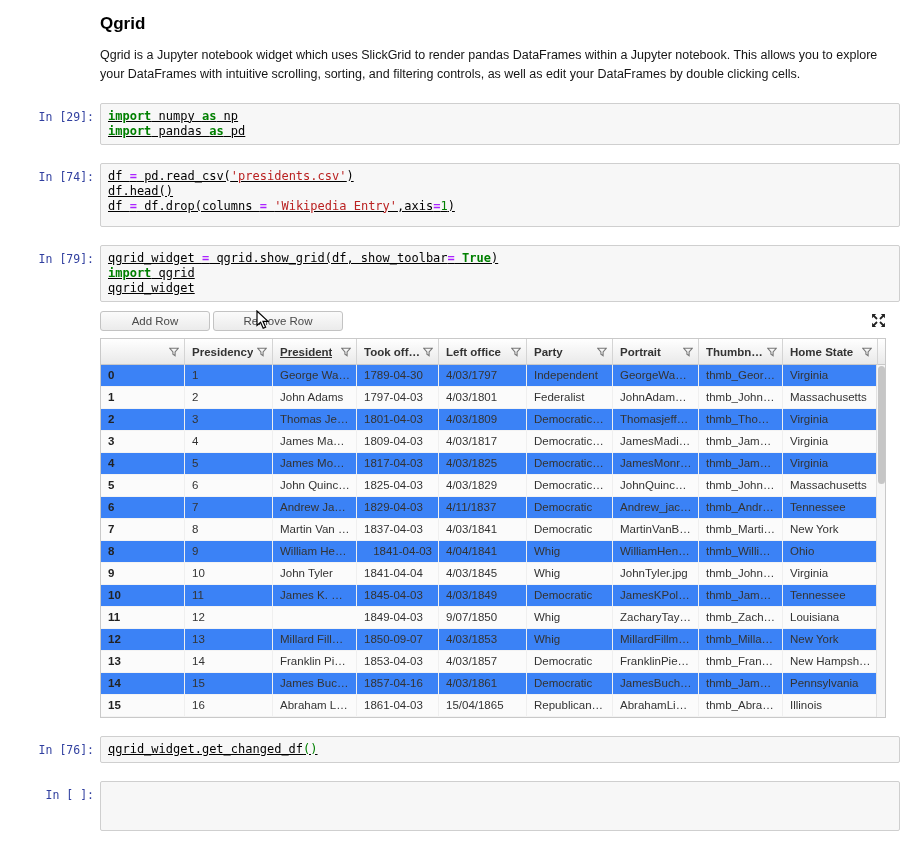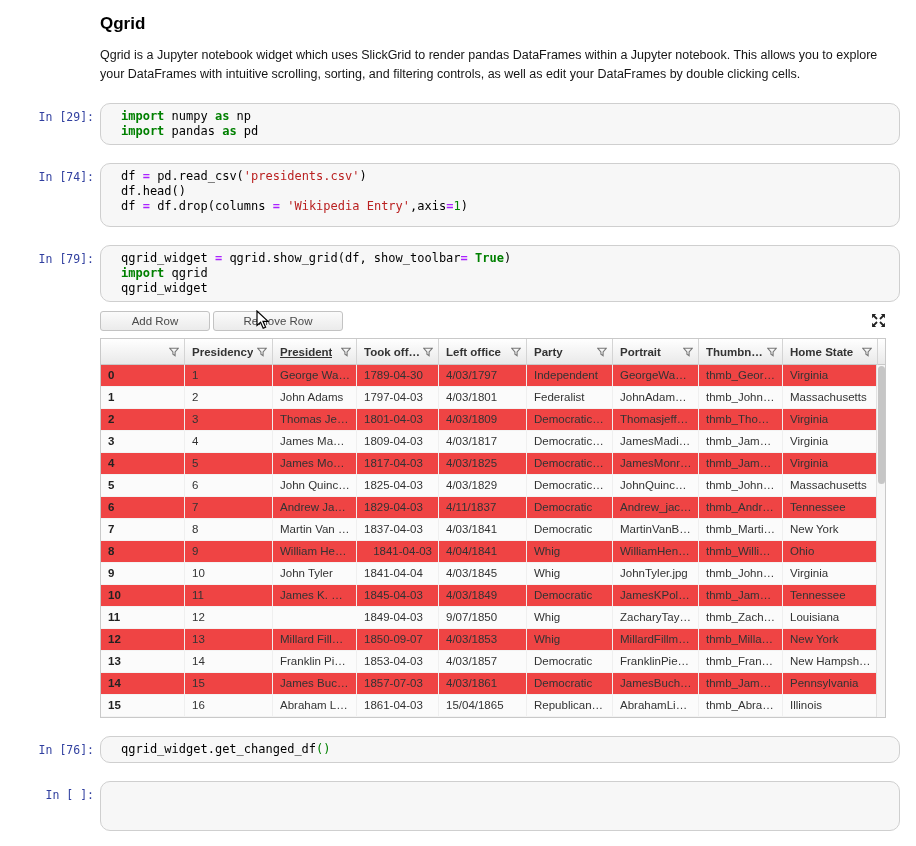--- a/index.html
+++ b/index.html
@@ -29,27 +29,28 @@
     font-family: "DejaVu Sans Mono", monospace;
     font-size: 11.5px;
     color: #303F9F;
     white-space: nowrap;
   }
   .cell-content { flex: 1 1 auto; min-width: 0; }
 
   .input-area {
     background: #f7f7f7;
     border: 1px solid #cfcfcf;
-    border-radius: 10px;
-    padding: 5px 20px;
+    border-radius: 2px;
+    padding: 5px 7px;
     font-family: "DejaVu Sans Mono", monospace;
     font-size: 12px;
     line-height: 15px;
     color: #000;
     min-height: 27px;
+    text-decoration: underline;
   }
   .input-area.min3 { min-height: 64px; }
   .input-area.tall { min-height: 50px; }
   .input-area.edit { background: #fdfdfd; }
   .code-line { white-space: pre; }
   .tok-kw  { color: #008000; font-weight: bold; }
   .tok-str { color: #BA2121; }
   .tok-num { color: #008000; }
   .tok-op  { color: #AA22FF; font-weight: bold; }
   .tok-pl  { color: #000; }
@@ -69,21 +70,21 @@
     font-family: "Liberation Sans", sans-serif;
     font-size: 11.5px;
     color: #4a4a4a;
     height: 20px;
     cursor: default;
   }
   .qg-btn.add { width: 110px; margin-right: 3px; }
   .qg-btn.remove { width: 130px; }
   .fullscreen-btn { margin-left: auto; line-height: 0; cursor: pointer; }
 
-  .slick-grid { width: 786px; border: 1px solid #c9c9c9; position: relative; background: #ef4444; }
+  .slick-grid { width: 786px; border: 1px solid #c9c9c9; position: relative; background: #3b82f6; }
   .slick-header { display: flex; background: linear-gradient(#ffffff, #e9e9e9); border-bottom: 1px solid #c9c9c9; height: 26px; }
   .slick-header-cell {
     display: flex; align-items: center; justify-content: space-between;
     padding: 0 5px 0 7px; font-size: 11.5px; font-weight: bold; color: #333;
     border-right: 1px solid #d4d4d4; height: 26px; overflow: hidden; white-space: nowrap;
     flex: 0 0 auto;
   }
   .hdr-label { overflow: hidden; text-overflow: ellipsis; }
   .filter-icon { line-height: 0; margin-left: 3px; flex: 0 0 auto; }
   .slick-body { position: relative; }
@@ -379,21 +380,21 @@
                 <div class="slick-cell" style="width: 88px;">4/03/1857</div>
                 <div class="slick-cell" style="width: 86px;">Democratic</div>
                 <div class="slick-cell" style="width: 86px;">FranklinPierce.gif</div>
                 <div class="slick-cell" style="width: 84px;">thmb_Franklin...</div>
                 <div class="slick-cell" style="width: 95px;">New Hampshire</div>
               </div>
               <div class="slick-row">
                 <div class="slick-cell idx" style="width: 84px;">14</div>
                 <div class="slick-cell" style="width: 88px;">15</div>
                 <div class="slick-cell" style="width: 84px;">James Buchanan</div>
-                <div class="slick-cell" style="width: 82px;">1857-07-03</div>
+                <div class="slick-cell" style="width: 82px;">1857-04-16</div>
                 <div class="slick-cell" style="width: 88px;">4/03/1861</div>
                 <div class="slick-cell" style="width: 86px;">Democratic</div>
                 <div class="slick-cell" style="width: 86px;">JamesBuchan...</div>
                 <div class="slick-cell" style="width: 84px;">thmb_JamesB...</div>
                 <div class="slick-cell" style="width: 95px;">Pennsylvania</div>
               </div>
               <div class="slick-row">
                 <div class="slick-cell idx" style="width: 84px;">15</div>
                 <div class="slick-cell" style="width: 88px;">16</div>
                 <div class="slick-cell" style="width: 84px;">Abraham Lincoln</div>

